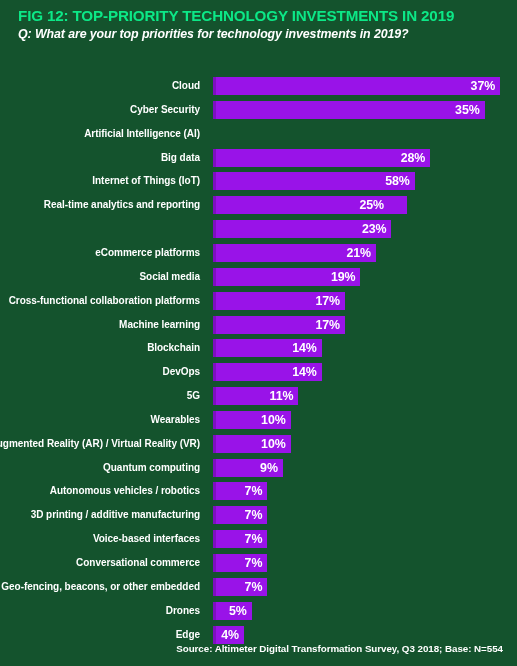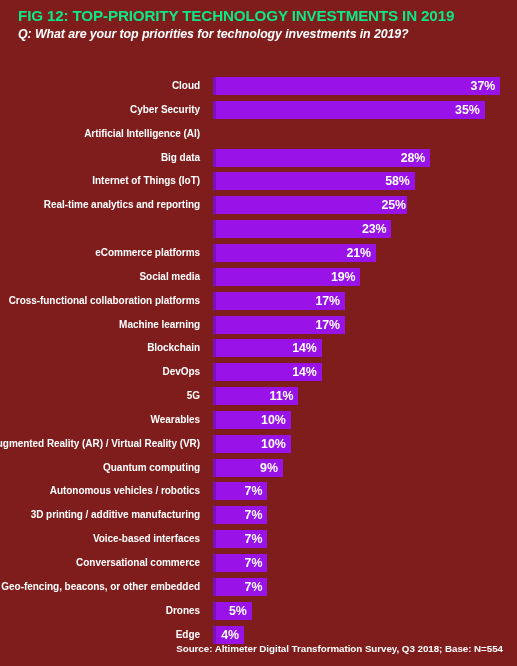--- a/index.html
+++ b/index.html
@@ -6,21 +6,21 @@
   body{
     width:517px;height:666px;
     background:#231f20;
     font-family:"Liberation Sans", sans-serif;
     overflow:hidden;
     position:relative;
   }
   #chart-figure{
     position:absolute;
     inset:0;
-    background:#7f1d1d;
+    background:#14532d;
   }
   #header{
     position:absolute;
     left:18px;top:7px;right:10px;
   }
   #fig-title{
     color:#0ce887;
     font-size:15.2px;
     font-weight:bold;
     letter-spacing:-0.15px;
@@ -137,21 +137,21 @@
         <div class="row-label">Internet of Things (IoT)</div>
         <div class="bar-track" style="width: 201.76px;">
           <div class="bar-fill" style="width: 201.76px; background: rgb(153, 19, 232);"></div>
           <div class="bar-value" style="right: 5px;">58%</div>
         </div>
       </div>
       <div class="bar-row" style="top: 126.25px; height: 18px;">
         <div class="row-label">Real-time analytics and reporting</div>
         <div class="bar-track" style="width: 194px;">
           <div class="bar-fill" style="width: 194px; background: rgb(153, 19, 232);"></div>
-          <div class="bar-value" style="right: 1px;">25%</div>
+          <div class="bar-value" style="right: 23px;">25%</div>
         </div>
       </div>
       <div class="bar-row" style="top: 150.1px; height: 18px;">
         <div class="bar-track" style="width: 178.48px;">
           <div class="bar-fill" style="width: 178.48px; background: rgb(153, 19, 232);"></div>
           <div class="bar-value" style="right: 5px;">23%</div>
         </div>
       </div>
       <div class="bar-row" style="top: 173.95px; height: 18px;">
         <div class="row-label">eCommerce platforms</div>

